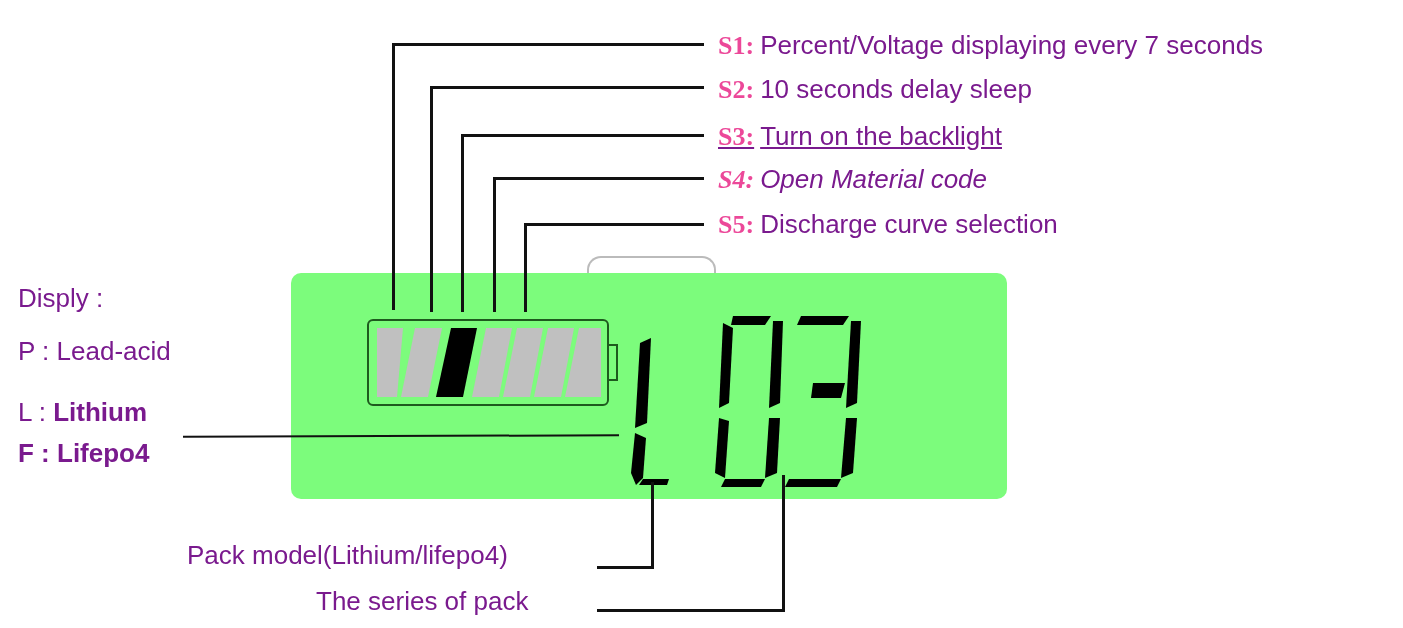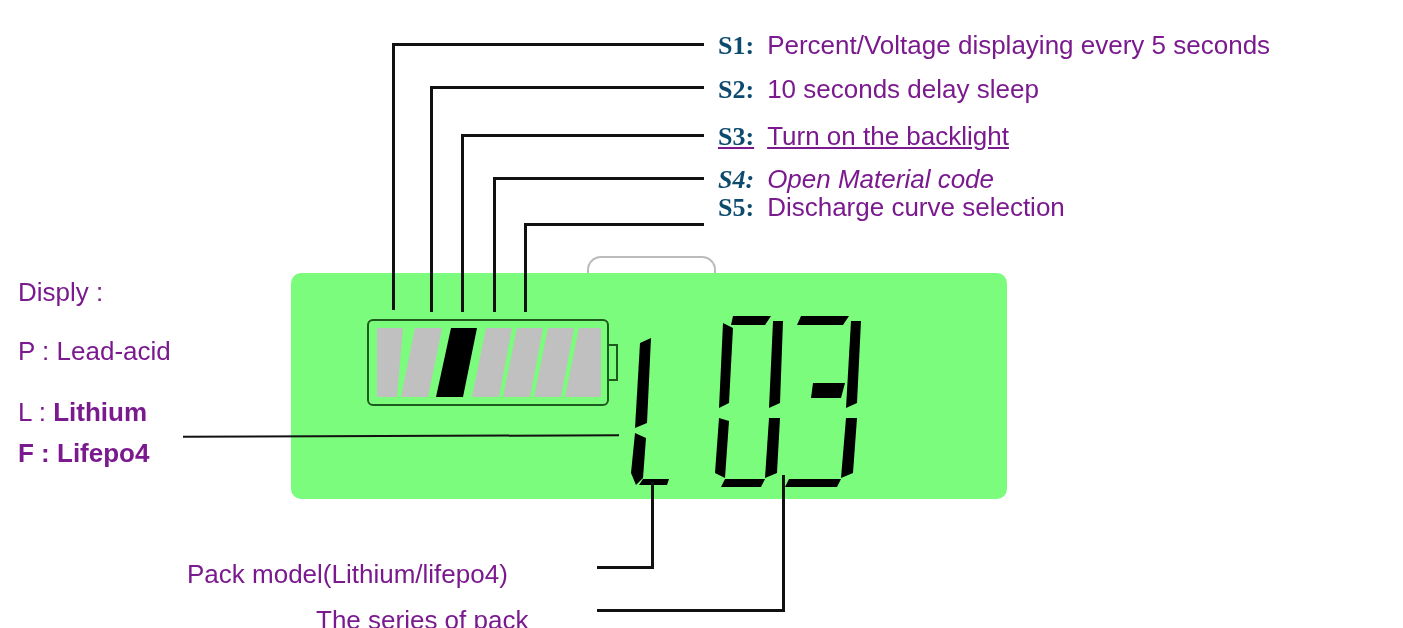--- a/index.html
+++ b/index.html
@@ -1,25 +1,25 @@
 <!DOCTYPE html>
 <html><head>
 <meta charset="utf-8">
 <style>
   html, body { margin: 0; padding: 0; background: #ffffff; }
   body { width: 1403px; height: 628px; position: relative; overflow: hidden; font-family: "Liberation Sans", sans-serif; }
   .line-h { position: absolute; height: 3px; background: #111; }
   .line-v { position: absolute; width: 3px; background: #111; }
   .s-label { position: absolute; left: 718px; font-size: 26px; color: #7a1a8e; white-space: nowrap; }
-  .s-key { font-family: "Liberation Serif", serif; font-weight: bold; color: #0c4a6e; margin-right: 13px; }
+  .s-key { font-family: "Liberation Serif", serif; font-weight: bold; color: #ec4899; margin-right: 6px; }
   .left-text { position: absolute; left: 18px; font-size: 26px; color: #7a1a8e; white-space: nowrap; }
   .bold { font-weight: bold; text-align: center; }
   .lcd { position: absolute; left: 291px; top: 273px; width: 716px; height: 226px; background: #7cfc7c; border-radius: 10px; }
   .tab { position: absolute; left: 587px; top: 256px; width: 125px; height: 20px; border: 2px solid #bbb; border-bottom: none; border-radius: 14px 14px 0 0; background: #fff; }
-  .bottom-label { position: absolute; font-size: 26px; color: #7a1a8e; white-space: nowrap; margin-top: 19px; }
+  .bottom-label { position: absolute; font-size: 26px; color: #7a1a8e; white-space: nowrap; }
 </style>
 </head>
 <body>
 
 <div class="tab"></div>
 
 <div class="lcd">
   <svg width="716" height="226">
 
     <g>
@@ -64,27 +64,27 @@
 <div class="line-h" style="left:392px;top:43px;width:312px;"></div>
 <div class="line-v" style="left:430px;top:86px;height:226px;"></div>
 <div class="line-h" style="left:430px;top:86px;width:274px;"></div>
 <div class="line-v" style="left:461px;top:134px;height:178px;"></div>
 <div class="line-h" style="left:461px;top:134px;width:243px;"></div>
 <div class="line-v" style="left:493px;top:177px;height:135px;"></div>
 <div class="line-h" style="left:493px;top:177px;width:211px;"></div>
 <div class="line-v" style="left:524px;top:223px;height:89px;"></div>
 <div class="line-h" style="left:524px;top:223px;width:180px;"></div>
 
-<div class="s-label" style="top:30px;"><span class="s-key">S1:</span><span>Percent/Voltage displaying every 5 seconds</span></div>
+<div class="s-label" style="top:30px;"><span class="s-key">S1:</span><span>Percent/Voltage displaying every 7 seconds</span></div>
 <div class="s-label" style="top:74px;"><span class="s-key">S2:</span><span>10 seconds delay sleep</span></div>
 <div class="s-label" style="top:121px;text-decoration:underline;"><span class="s-key">S3:</span><span>Turn on the backlight</span></div>
 <div class="s-label" style="top:164px;font-style:italic;"><span class="s-key">S4:</span><span>Open Material code</span></div>
-<div class="s-label" style="top:192px;"><span class="s-key">S5:</span><span>Discharge curve selection</span></div>
+<div class="s-label" style="top:209px;"><span class="s-key">S5:</span><span>Discharge curve selection</span></div>
 
-<div class="left-text" style="top:277px;">Disply :</div>
+<div class="left-text" style="top:283px;">Disply :</div>
 <div class="left-text" style="top:336px;"><span>P</span> : <span>Lead-acid</span></div>
 <div class="left-text" style="top:397px;"><span>L</span> : <span class="bold">Lithium</span></div>
 <div class="left-text bold" style="top:438px;"><span>F</span> : <span>Lifepo4</span></div>
 
 <div class="line-h" style="left:183px;top:435px;width:436px;height:2px;transform:rotate(-0.2deg);"></div>
 
 <div class="line-v" style="left:651px;top:482px;height:87px;"></div>
 <div class="line-h" style="left:597px;top:566px;width:57px;"></div>
 <div class="line-v" style="left:782px;top:475px;height:137px;"></div>
 <div class="line-h" style="left:597px;top:609px;width:188px;"></div>

